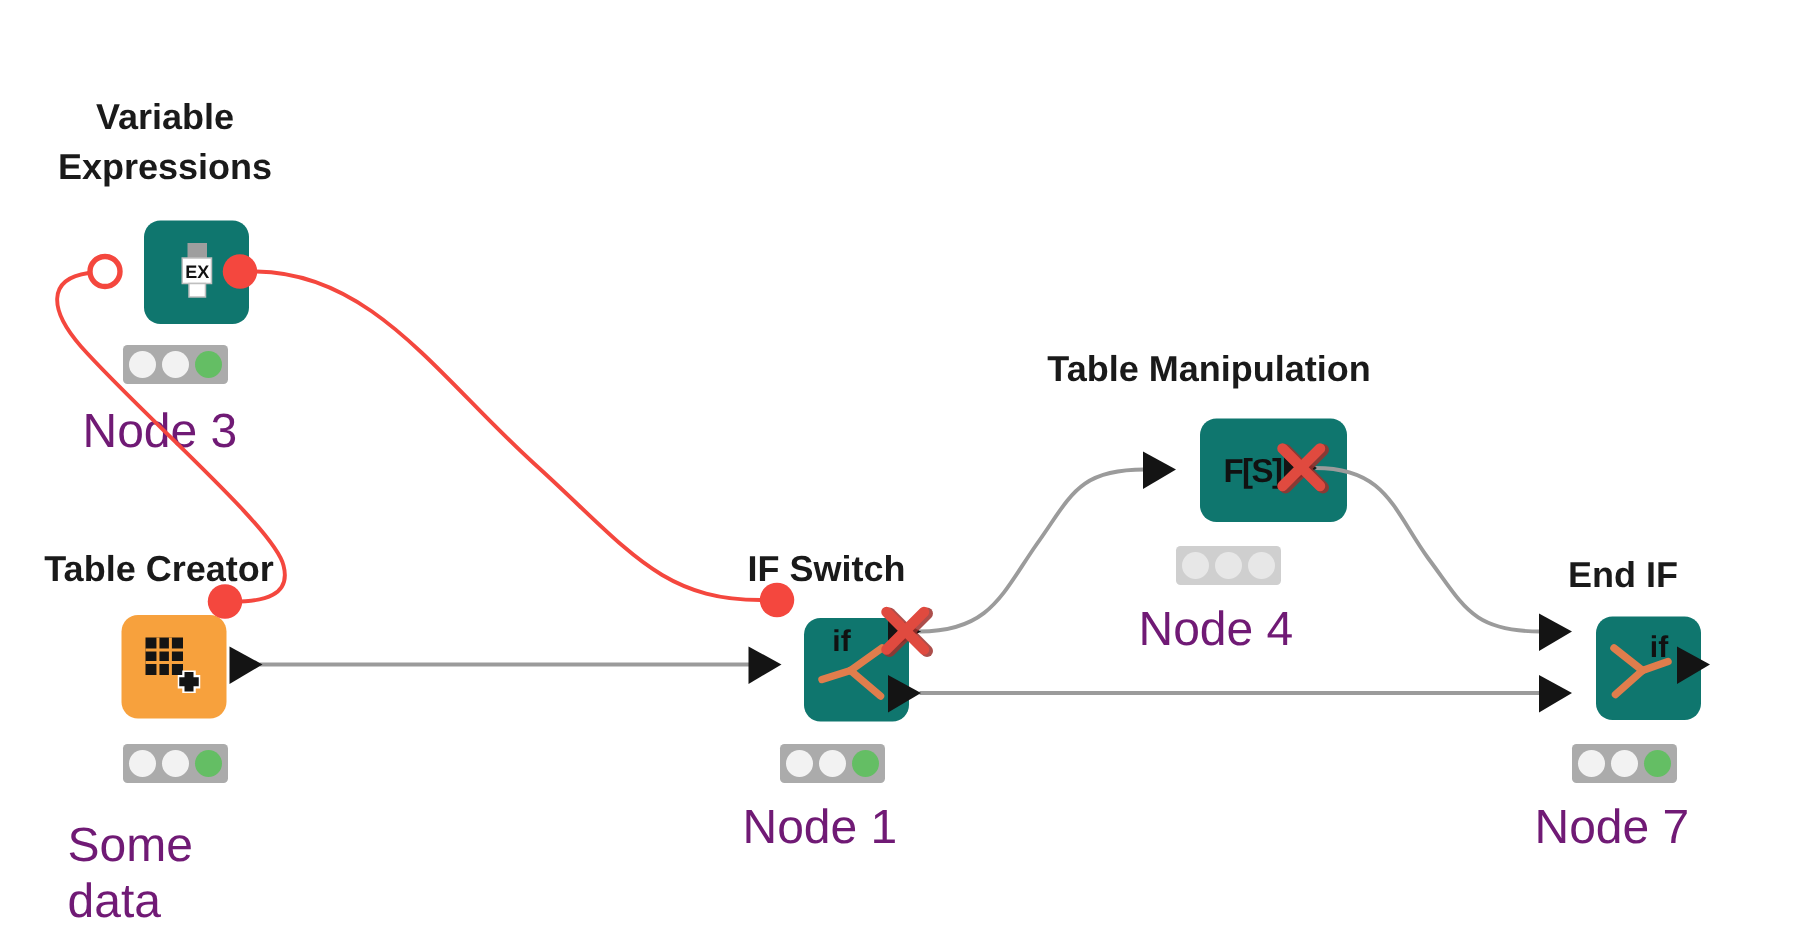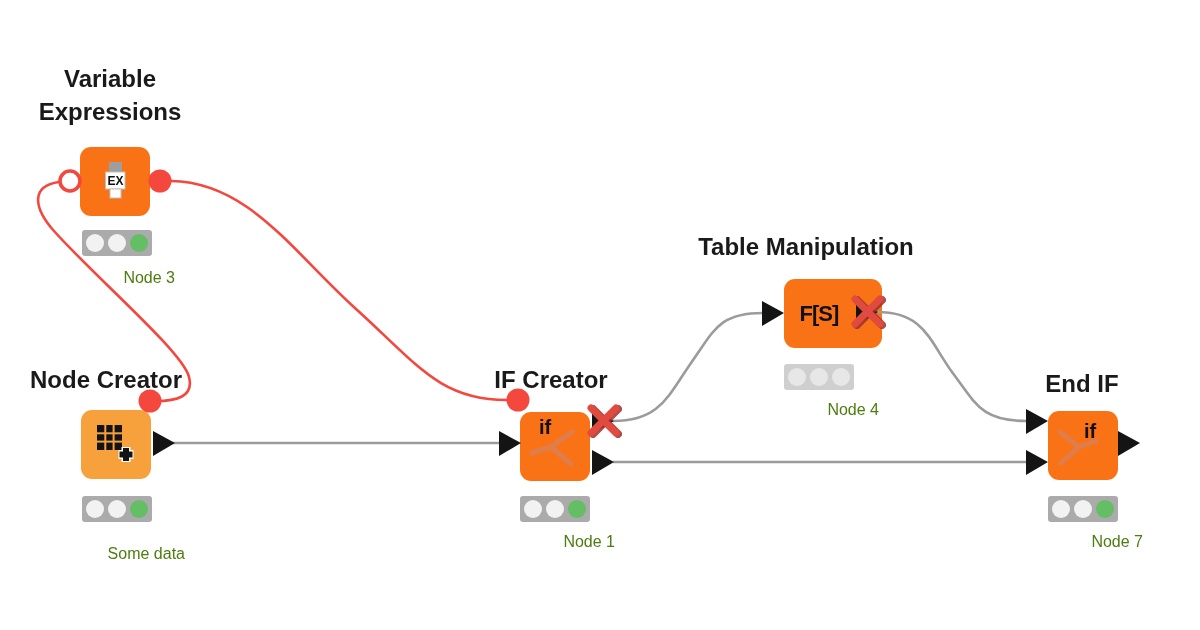--- a/index.html
+++ b/index.html
@@ -5,26 +5,26 @@
   html,body{margin:0;padding:0;background:#fff;}
   .stage{
     position:relative;width:1200px;height:630px;background:#ffffff;
     font-family:"Liberation Sans",sans-serif;overflow:hidden;border-radius:15px;
   }
   .node-title{
     position:absolute;text-align:center;font-weight:bold;font-size:24px;
     color:#1a1a1a;line-height:33px;letter-spacing:0px;z-index:1;
   }
   .node-label{
-    position:absolute;text-align:right;font-size:16px;color:#4d7c0f;z-index:1;
+    position:absolute;text-align:left;font-size:32px;color:#701a75;z-index:1;
   }
   .node-body{
     position:absolute;width:70px;height:69px;border-radius:11px;z-index:2;
   }
-  .node-yellow{background:#f97316;}
+  .node-yellow{background:#0f766e;margin-left:16px;}
   .node-orange{background:#F7A13D;}
   .node-body svg{position:absolute;left:0;top:0;}
   .traffic{
     position:absolute;width:70px;height:26px;border-radius:3px;
     display:flex;align-items:center;justify-content:space-evenly;z-index:2;
   }
   .traffic.active{background:#ABABAB;}
   .traffic.inactive{background:#CFCFCF;}
   .light{width:18px;height:18px;border-radius:50%;}
   .traffic.active .light{background:#F2F2F2;}
@@ -36,22 +36,22 @@
 </style>
 </head>
 <body>
 
 <div class="stage" data-interactable="true">
 
   <div class="node-title" style="left:20px;top:62px;width:180px;" data-interactable="false">
     <div data-interactable="false">Variable</div>
     <div data-interactable="false">Expressions</div>
   </div>
-  <div class="node-title" style="left:16px;top:363px;width:180px;" data-interactable="false">Node Creator</div>
-  <div class="node-title" style="left:461px;top:363px;width:180px;" data-interactable="false">IF Creator</div>
+  <div class="node-title" style="left:16px;top:363px;width:180px;" data-interactable="false">Table Creator</div>
+  <div class="node-title" style="left:461px;top:363px;width:180px;" data-interactable="false">IF Switch</div>
   <div class="node-title" style="left:686px;top:230px;width:240px;" data-interactable="false">Table Manipulation</div>
   <div class="node-title" style="left:992px;top:367px;width:180px;" data-interactable="false">End IF</div>
 
   <div class="node-label" style="left:55px;top:269px;width:120px;" data-interactable="true">Node 3</div>
   <div class="node-label" style="left:45px;top:533px;width:140px;margin-top:12px;" data-interactable="true">Some data</div>
   <div class="node-label" style="left:495px;top:533px;width:120px;" data-interactable="true">Node 1</div>
   <div class="node-label" style="left:759px;top:401px;width:120px;" data-interactable="true">Node 4</div>
   <div class="node-label" style="left:1023px;top:533px;width:120px;" data-interactable="true">Node 7</div>
 
   <div class="node-body node-yellow" style="left:80px;top:147px;" data-interactable="true">

